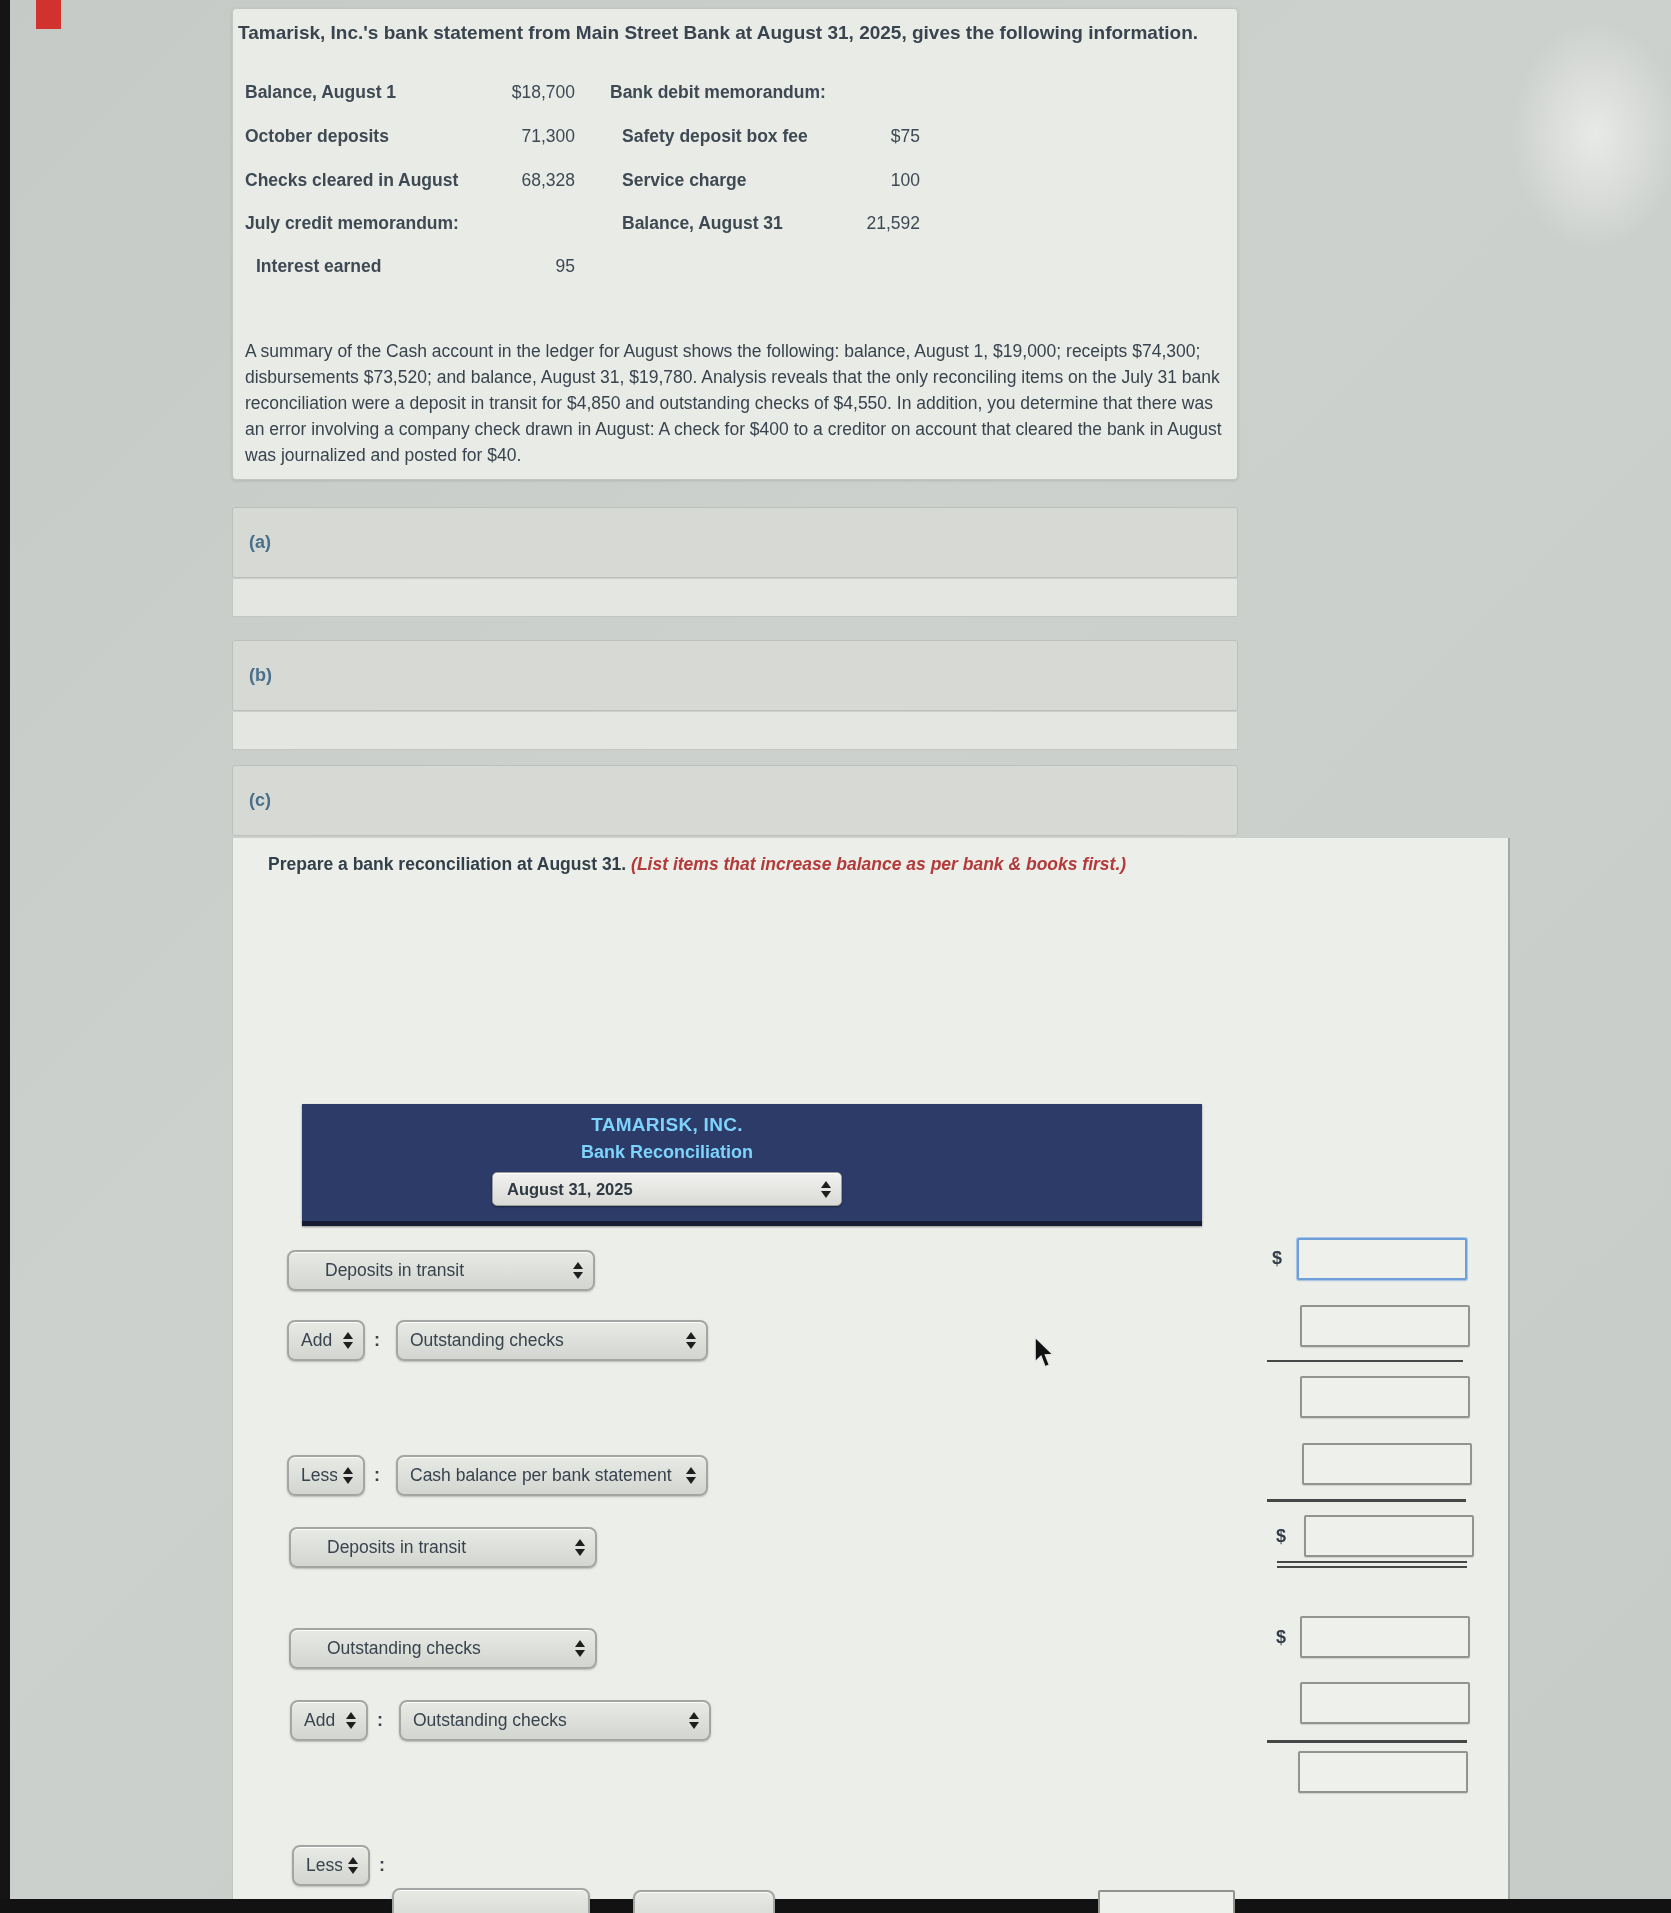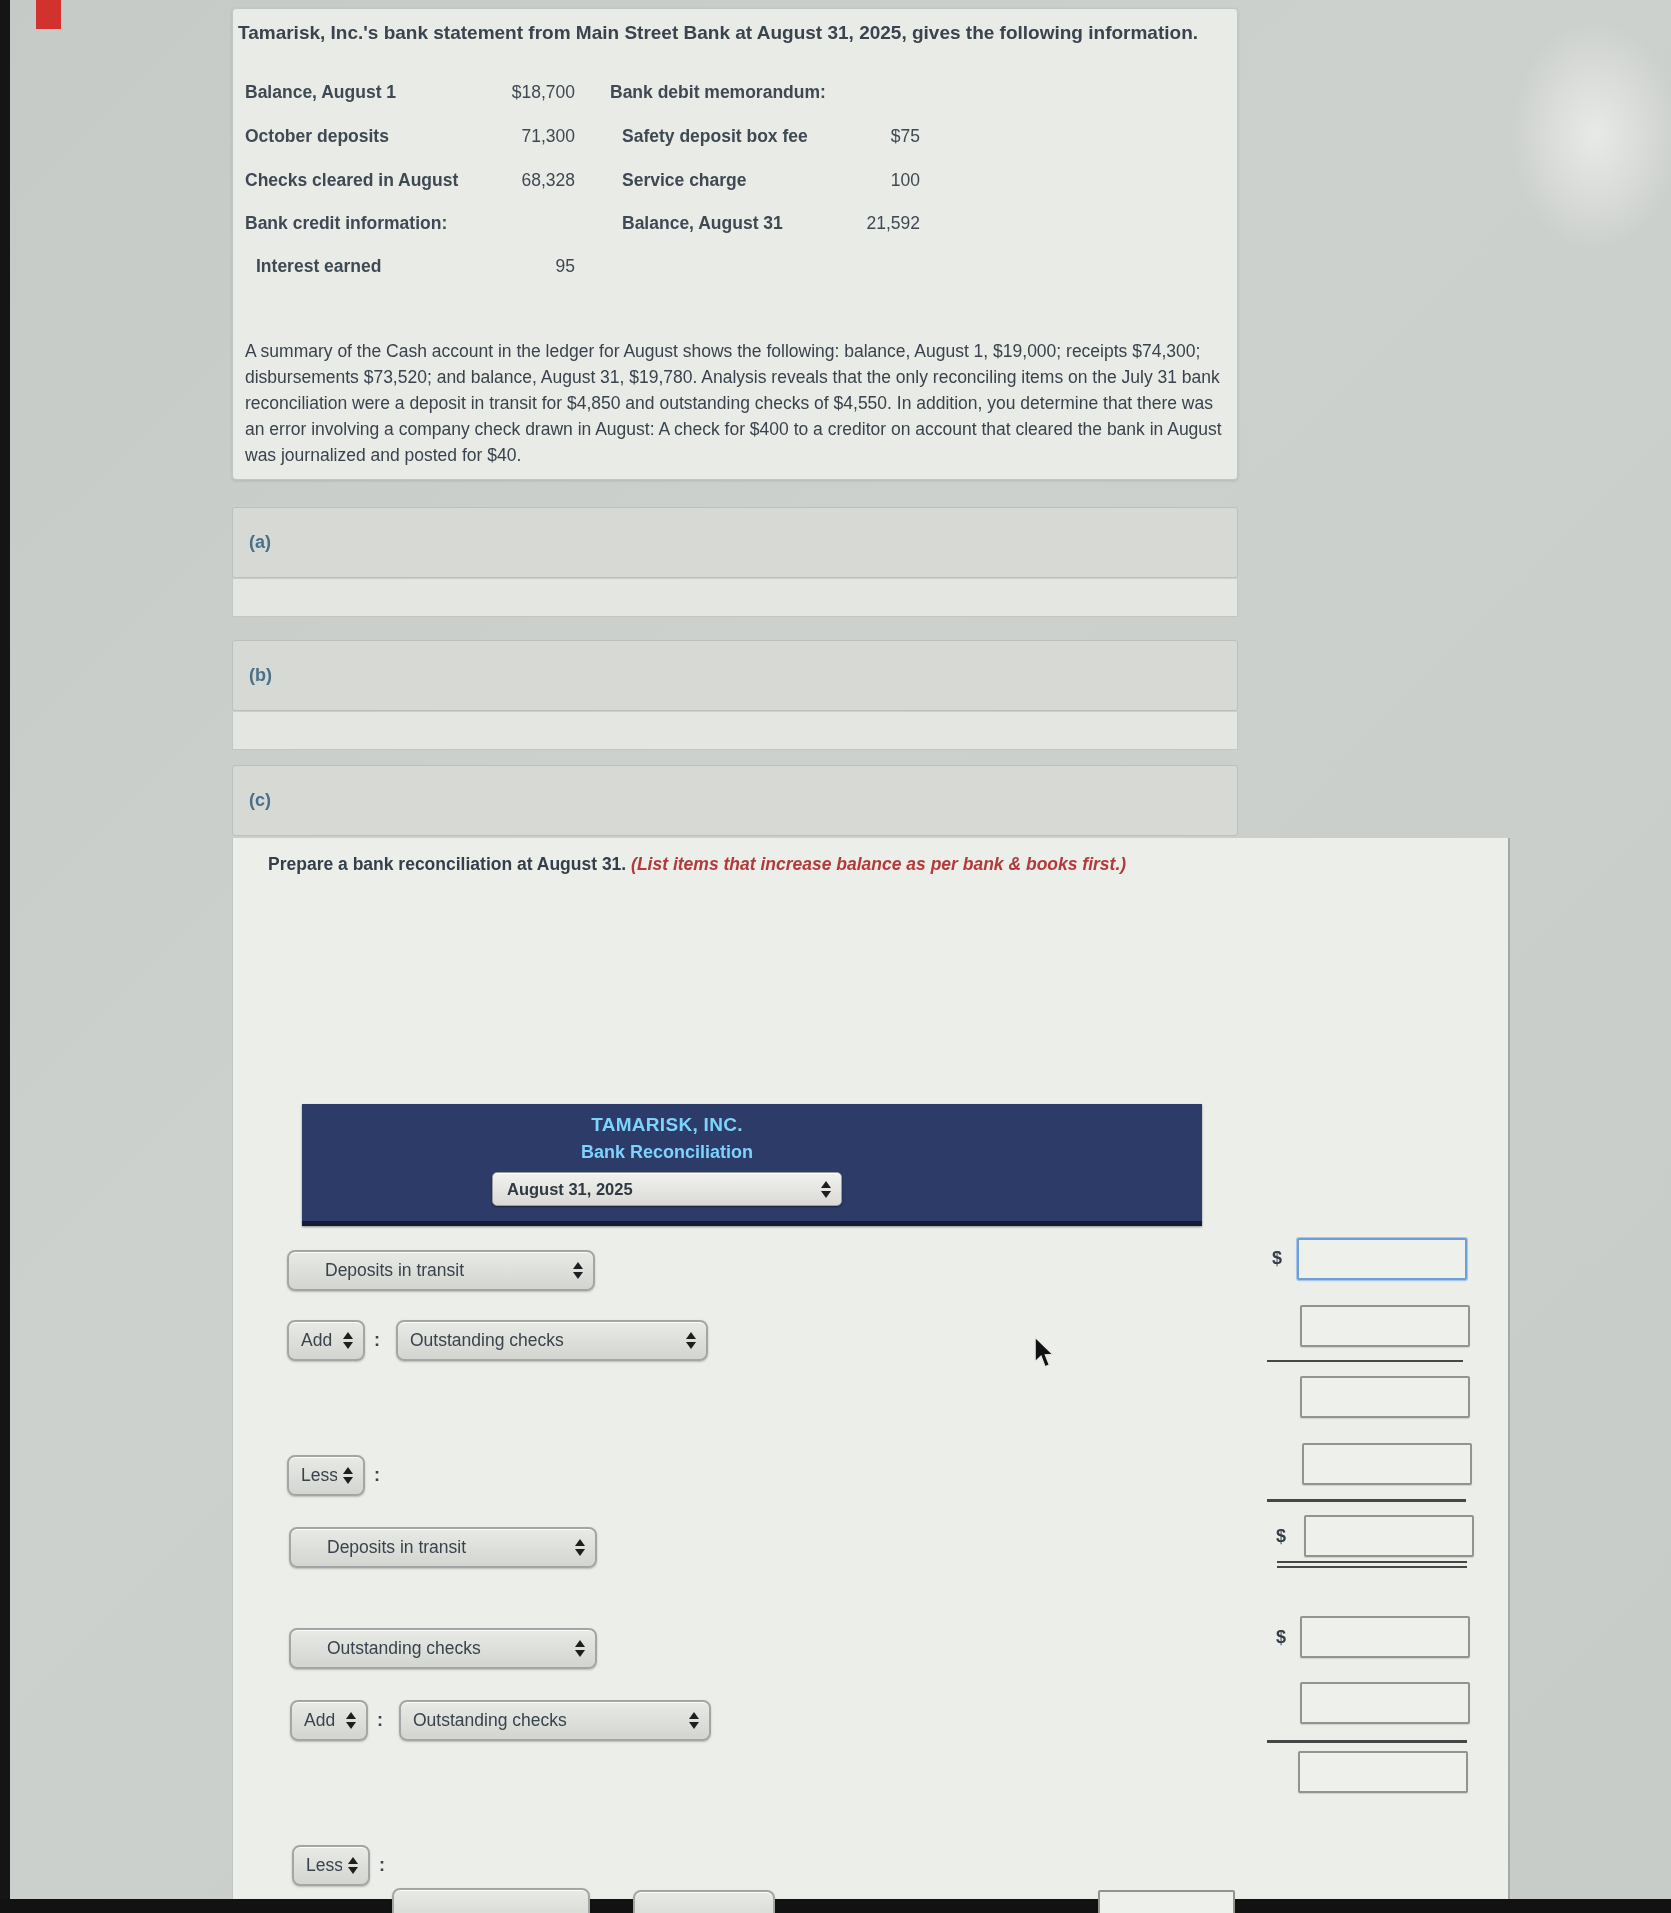--- a/index.html
+++ b/index.html
@@ -81,21 +81,21 @@
 
   <div class="abs card"></div>
   <div class="abs title">Tamarisk, Inc.'s bank statement from Main Street Bank at August 31, 2025, gives the following information.</div>
 
   <div class="abs t-label" style="left:245px;top:82px;">Balance, August 1</div>
   <div class="abs t-val" style="left:455px;top:82px;width:120px;">$18,700</div>
   <div class="abs t-label" style="left:245px;top:126px;">October deposits</div>
   <div class="abs t-val" style="left:455px;top:126px;width:120px;">71,300</div>
   <div class="abs t-label" style="left:245px;top:170px;">Checks cleared in August</div>
   <div class="abs t-val" style="left:455px;top:170px;width:120px;text-align:right;">68,328</div>
-  <div class="abs t-label" style="left:245px;top:213px;">Bank credit information:</div>
+  <div class="abs t-label" style="left:245px;top:213px;">July credit memorandum:</div>
   <div class="abs t-label" style="left:256px;top:256px;">Interest earned</div>
   <div class="abs t-val" style="left:455px;top:256px;width:120px;">95</div>
 
   <div class="abs t-label" style="left:610px;top:82px;">Bank debit memorandum:</div>
   <div class="abs t-label" style="left:622px;top:126px;">Safety deposit box fee</div>
   <div class="abs t-val" style="left:800px;top:126px;width:120px;">$75</div>
   <div class="abs t-label" style="left:622px;top:170px;">Service charge</div>
   <div class="abs t-val" style="left:800px;top:170px;width:120px;">100</div>
   <div class="abs t-label" style="left:622px;top:213px;">Balance, August 31</div>
   <div class="abs t-val" style="left:800px;top:213px;width:120px;">21,592</div>
@@ -162,20 +162,27 @@
   </div>
 
   <div class="abs sel sel-sm" style="left:287px;top:1455px;">
     <span class="txt">Less</span>
     <span class="stepper">
         <span class="up"></span>
         <span class="dn"></span>
       </span>
   </div>
   <div class="abs colon" style="left:374px;top:1465px;">:</div>
+  <div class="abs sel sel-mid" style="left:396px;top:1455px;">
+    <span class="txt">Cash balance per bank statement</span>
+    <span class="stepper">
+        <span class="up"></span>
+        <span class="dn"></span>
+      </span>
+  </div>
 
   <div class="abs sel sel-wide" style="left:289px;top:1527px;">
     <span class="txt">Deposits in transit</span>
     <span class="stepper">
         <span class="up"></span>
         <span class="dn"></span>
       </span>
   </div>
 
   <div class="abs sel sel-wide" style="left:289px;top:1628px;">

